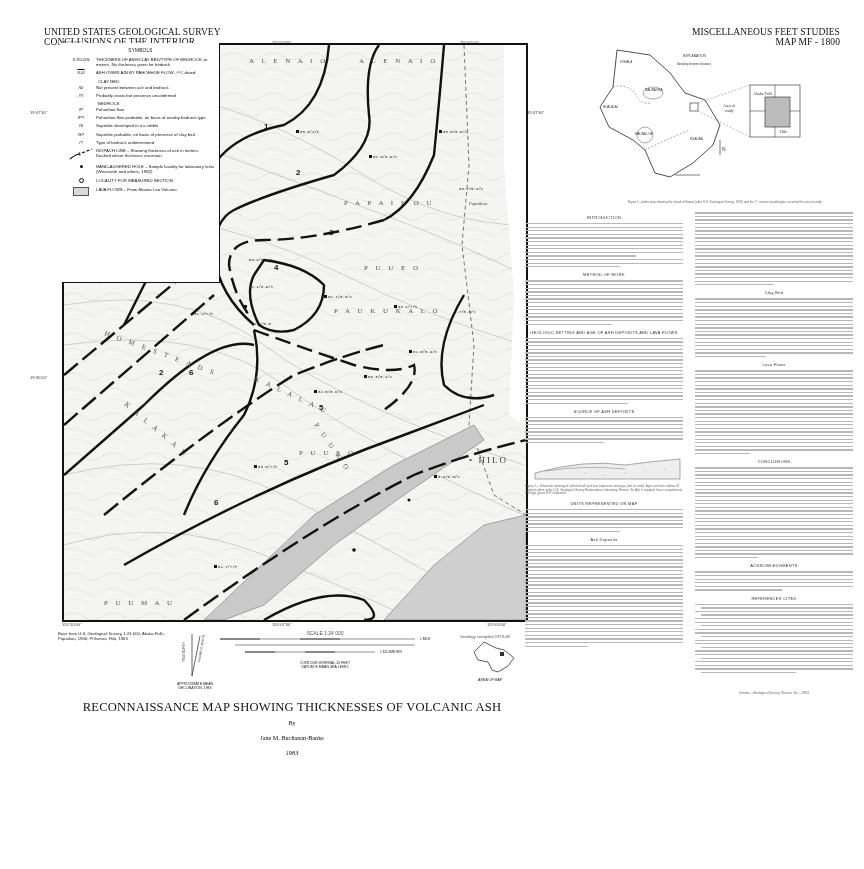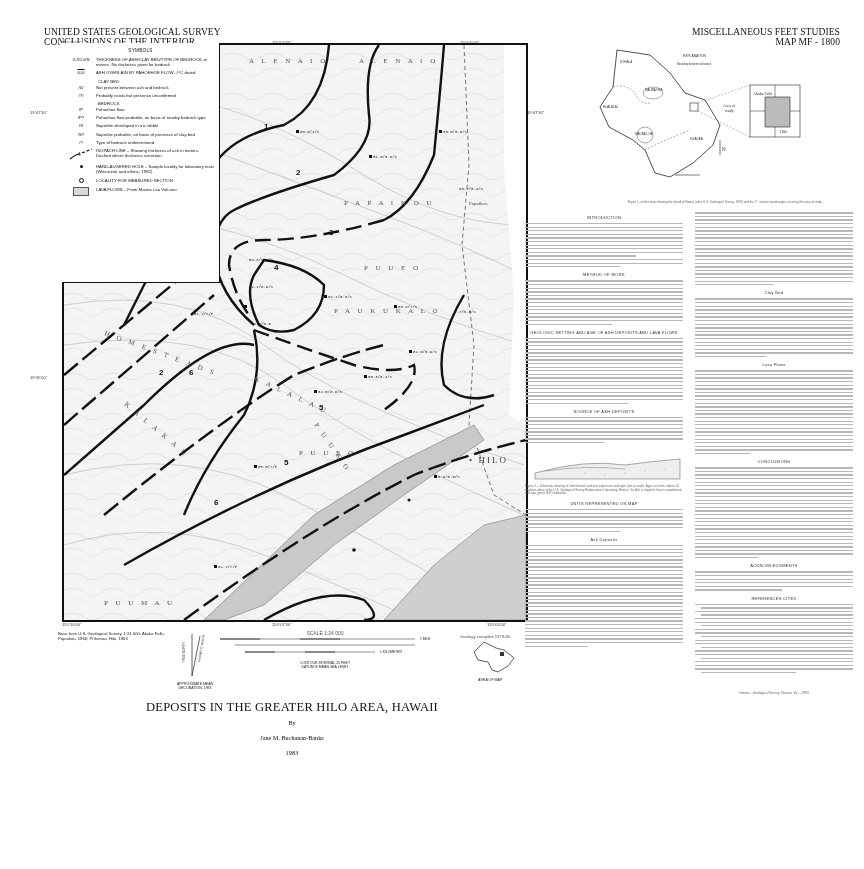--- a/index.html
+++ b/index.html
@@ -266,21 +266,21 @@
 
 <div class="abs" style="left:470px; top:640px; width:60px; height:50px;">
   <svg width="50" height="34">
     <path d="M14 2 L26 8 L34 10 L44 18 L38 26 L28 32 L22 30 L18 22 L8 20 L4 12 Z" fill="none" stroke="#333" stroke-width="0.8"></path>
     <rect x="30" y="12" width="4" height="4" fill="#333"></rect>
   </svg>
   <div class="tiny" style="font-size:3.6px; margin-left:8px;">AREA OF MAP</div>
 </div>
 
 <div class="abs" id="title-block">
-  <div class="t-main">DEPOSITS IN THE  GREATER HILO AREA, HAWAII</div>
+  <div class="t-main">RECONNAISSANCE MAP SHOWING THICKNESSES OF VOLCANIC ASH</div>
   <div class="t-by">By</div>
   <div class="t-author">Jane M. Buchanan-Banks</div>
   <div class="t-year">1983</div>
 </div>
 
 <div class="abs" style="left:595px; top:45px; width:260px; height:150px;">
   <svg width="260" height="150">
     <path d="M22 5 L55 10 L75 28 L90 48 L110 55 L125 80 L118 100 L98 118 L75 132 L60 128 L50 105 L38 95 L14 82 L5 62 L18 42 Z" fill="#fff" stroke="#222" stroke-width="0.8"></path>
     <path d="M18 42 Q30 38 40 48 Q45 60 55 58" fill="none" stroke="#555" stroke-width="0.5" stroke-dasharray="2,1.5"></path>
     <ellipse cx="58" cy="48" rx="10" ry="6" fill="none" stroke="#555" stroke-width="0.5"></ellipse>

